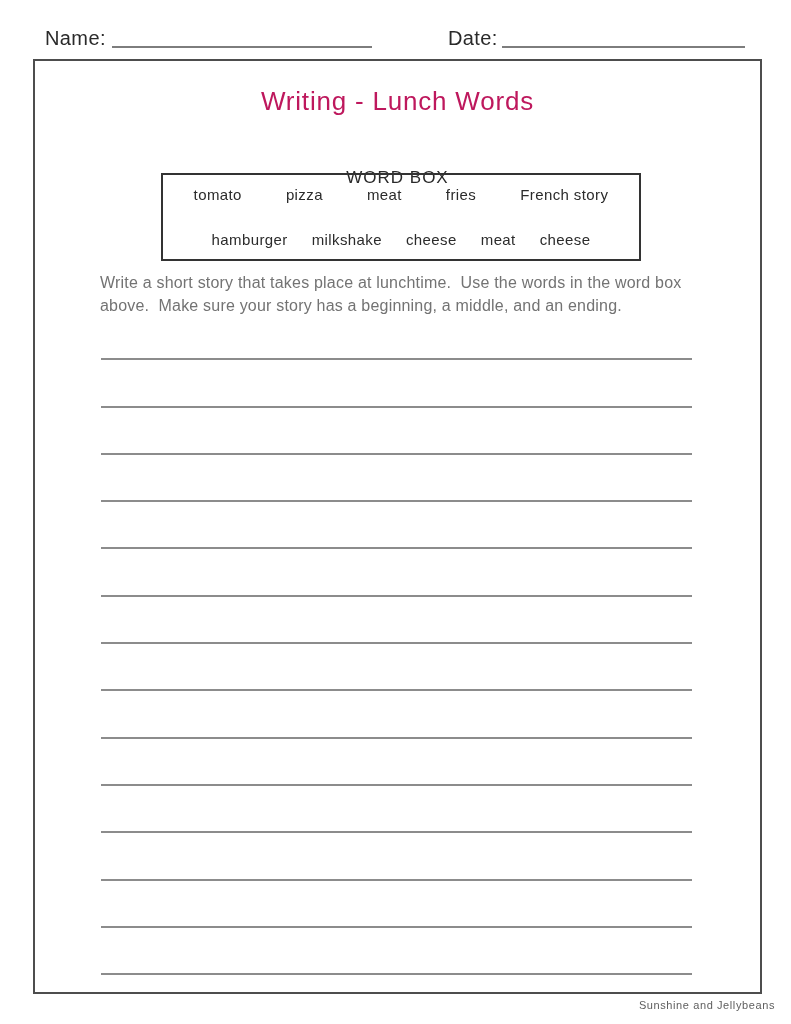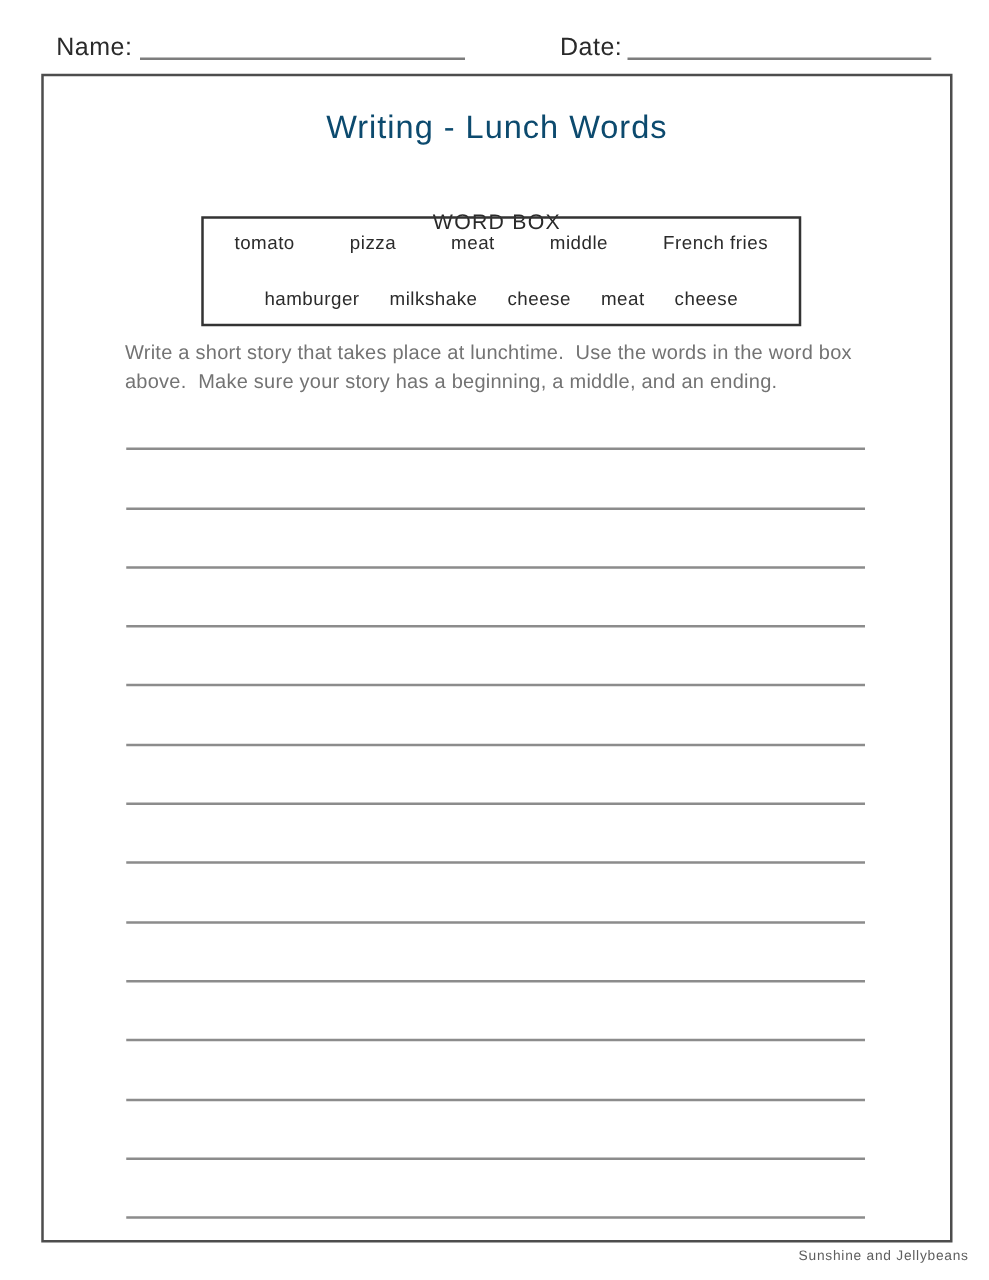--- a/index.html
+++ b/index.html
@@ -38,21 +38,21 @@
     box-sizing: border-box;
     background: #ffffff;
   }
 
   .title {
     left: 33px; top: 86px;
     width: 729px;
     text-align: center;
     font-size: 26px;
     letter-spacing: 0.8px;
-    color: #0c4a6e;
+    color: #be185d;
   }
 
   .wordbox-label {
     left: 33px; top: 140px;
     width: 729px;
     text-align: center;
     font-size: 17px;
     letter-spacing: 1px;
     color: #2a2a2a;
     margin-top: 28px;
@@ -121,22 +121,22 @@
 
   <div class="abs title">Writing - Lunch Words</div>
 
   <div class="abs wordbox-label">WORD BOX</div>
 
   <div class="abs word-box">
     <div class="word-row row-1">
       <span>tomato</span>
       <span>pizza</span>
       <span>meat</span>
-      <span>middle</span>
-      <span>French fries</span>
+      <span>fries</span>
+      <span>French story</span>
     </div>
     <div class="word-row row-2">
       <span>hamburger</span>
       <span>milkshake</span>
       <span>cheese</span>
       <span>meat</span>
       <span>cheese</span>
     </div>
   </div>
 

